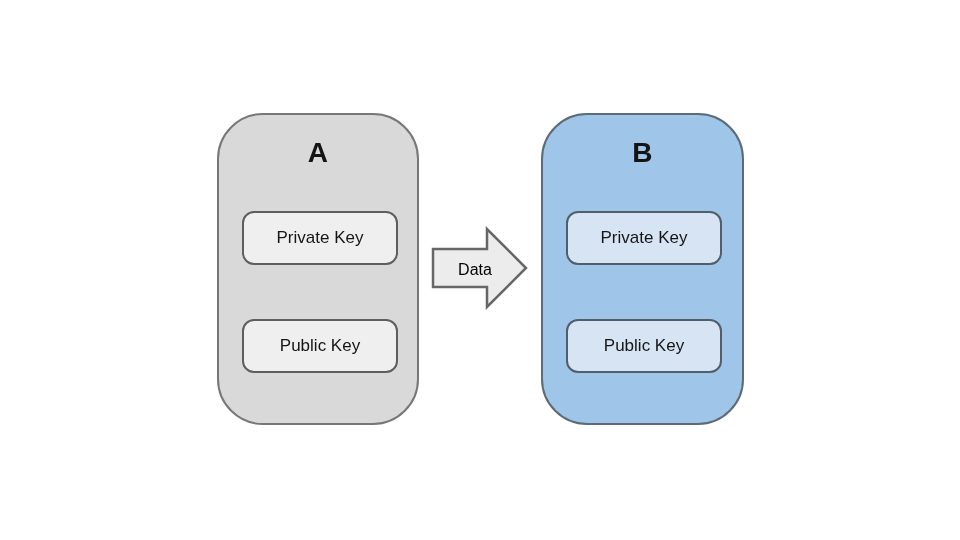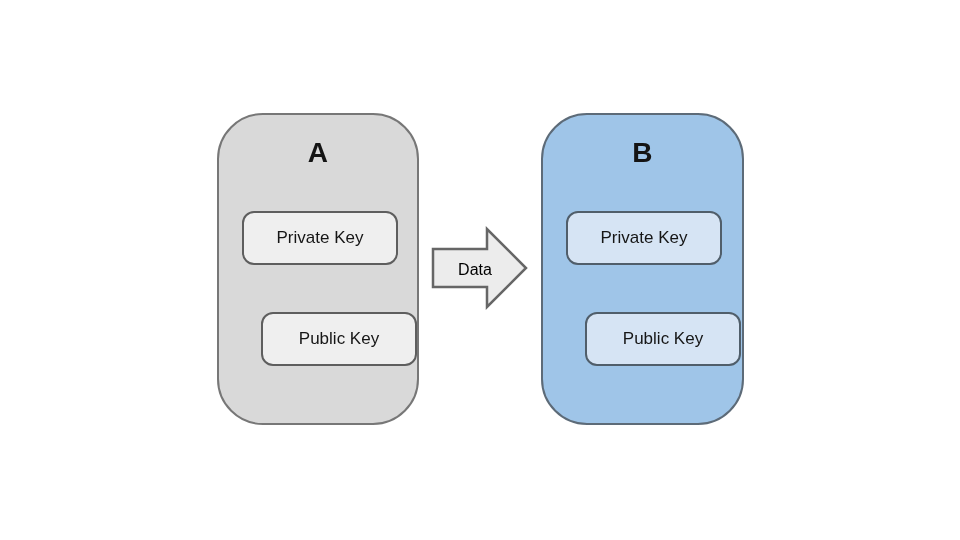--- a/index.html
+++ b/index.html
@@ -61,21 +61,21 @@
   }
   .entity-a .key-box {
     background: #efefef;
     border: 2px solid #5e5e5e;
   }
   .entity-b .key-box {
     background: #d6e4f4;
     border: 2px solid #505e6a;
   }
   .key-box.private { top: 96px; }
-  .key-box.public  { top: 197px; margin-left: 19px; }
+  .key-box.public  { top: 204px; }
   .arrow-wrap {
     position: absolute;
     left: 431px;
     top: 226px;
     width: 98px;
     height: 84px;
   }
   .arrow-label {
     position: absolute;
     left: 433px;

